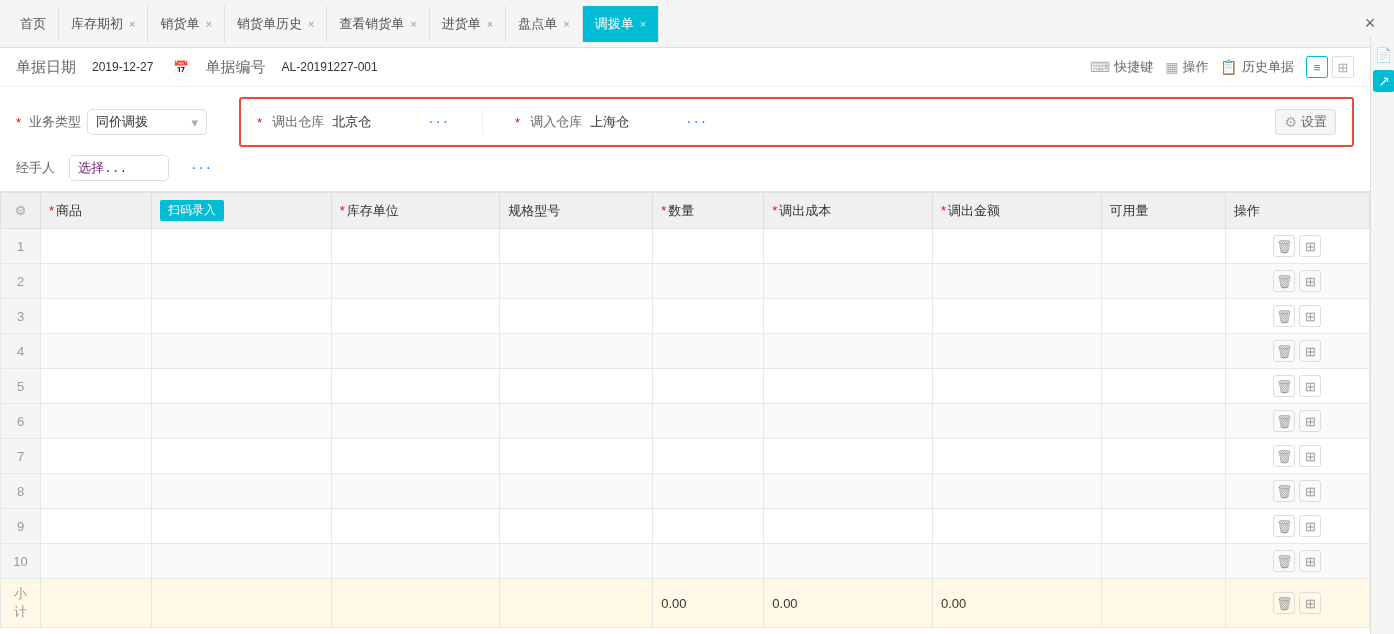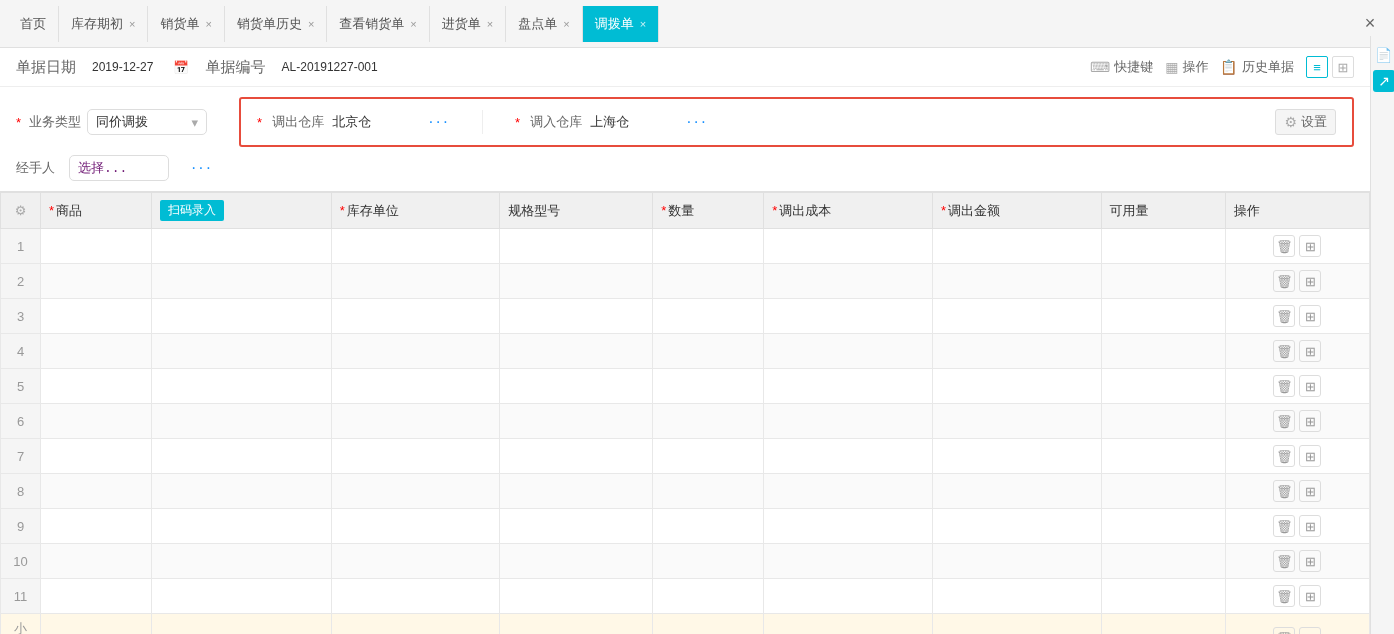--- a/index.html
+++ b/index.html
@@ -629,37 +629,20 @@
             <td></td>
             <td></td>
             <td></td>
             <td>
       <div class="row-actions">
         <div class="row-action-icon" title="删除">🗑</div>
         <div class="row-action-icon" title="复制">⊞</div>
       </div>
             </td>
           </tr>
-          <tr>
-            <td>11</td>
-            <td></td>
-            <td></td>
-            <td></td>
-            <td></td>
-            <td></td>
-            <td></td>
-            <td></td>
-            <td></td>
-            <td>
-      <div class="row-actions">
-        <div class="row-action-icon" title="删除">🗑</div>
-        <div class="row-action-icon" title="复制">⊞</div>
-      </div>
-            </td>
-          </tr>
           <tr class="subtotal-row">
     <td class="subtotal-label">小计</td>
     <td></td>
     <td></td>
     <td></td>
     <td></td>
     <td class="subtotal-value">0.00</td>
     <td class="subtotal-value">0.00</td>
     <td class="subtotal-value">0.00</td>
     <td></td>

